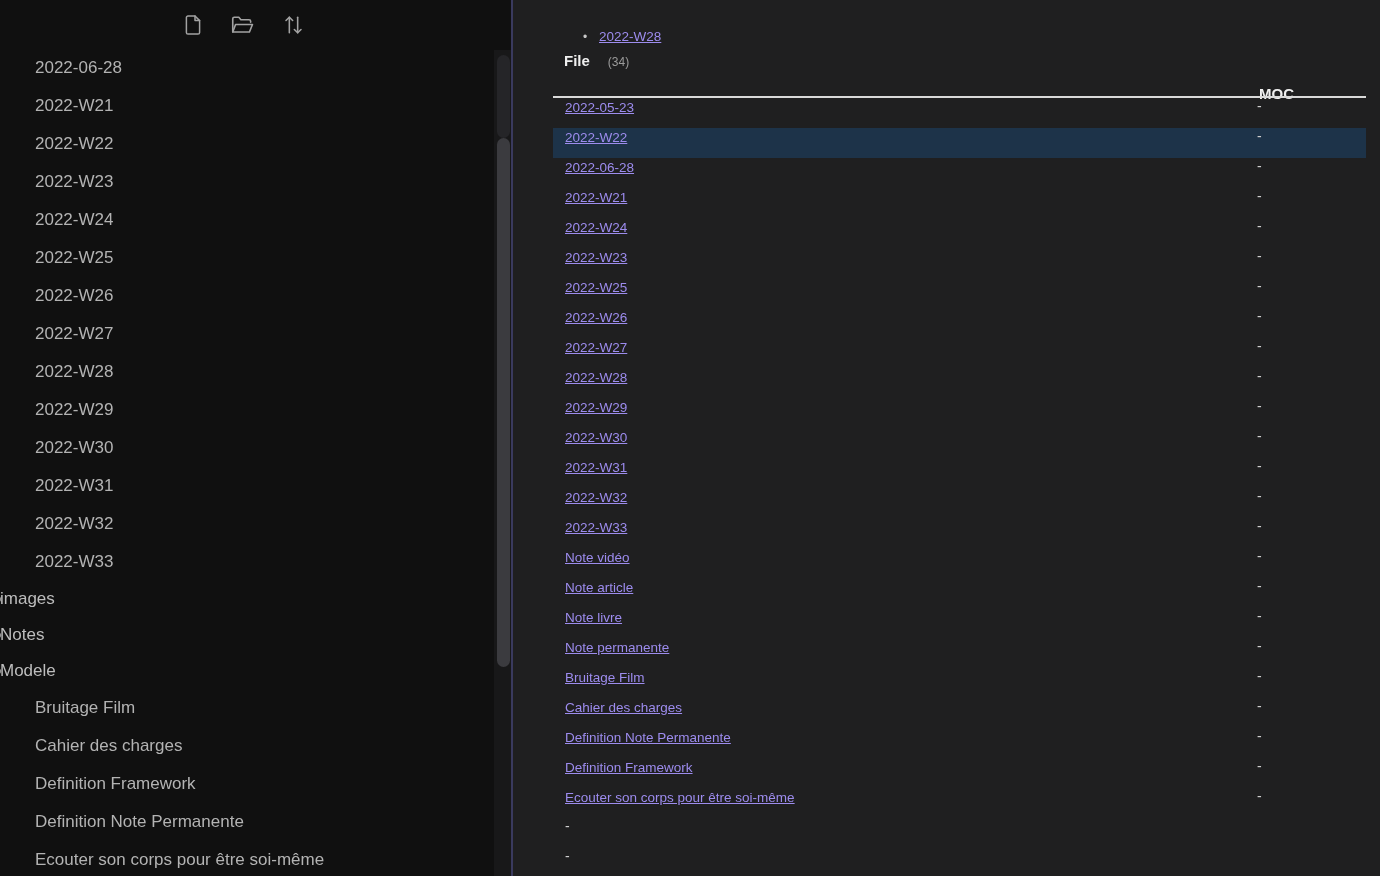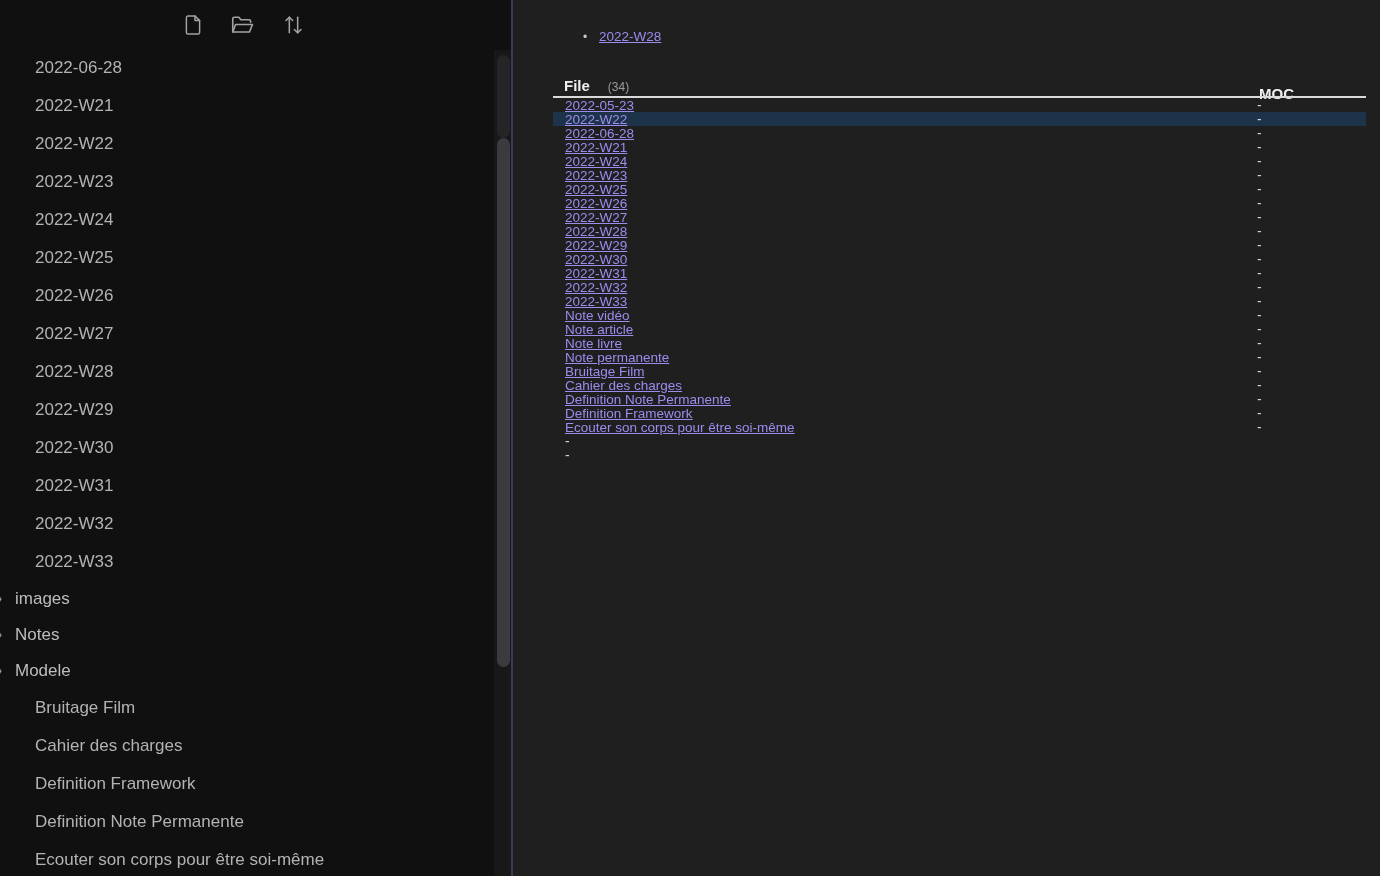--- a/index.html
+++ b/index.html
@@ -28,21 +28,21 @@
   #btn-new-folder { left:226px; }
   #btn-sort       { left:277px; }
 
   .tree { position:absolute; top:49px; left:0; width:494px; }
   .tree-item {
     position:relative; display:flex; align-items:center;
     color:var(--text-muted, #b3b3b3); font-size:17px; cursor:pointer;
     white-space:nowrap;
   }
   .tree-item.file-row   { height:38px; padding-left:35px; }
-  .tree-item.folder-row { height:36px; padding-left:15px; color:#bdbdbd; }
+  .tree-item.folder-row { height:36px; color:#bdbdbd; }
   .chev {
     position:absolute; left:-6px; top:50%; transform:translateY(-55%);
     font-size:11px; color:#8f8f8f; line-height:1;
   }
 
   
   .scroll-track {
     position:absolute; right:0; top:50px; width:17px; height:826px;
     background:#181819;
   }
@@ -67,33 +67,33 @@
   .backlink-item {
     position:absolute; left:70px; top:29px;
     display:flex; align-items:center; font-size:13.5px;
   }
   .bullet { color:#c8c8c8; font-size:12px; width:16px; }
   a.note-link, a.flink {
     color:var(--link, #9d8cee); text-decoration:underline; cursor:pointer;
   }
   .backlink-item a { font-size:13.5px; }
 
-  .file-header { position:absolute; left:51px; top:77px; height:20px;
+  .file-header { position:absolute; left:51px; top:52px; height:20px;
     display:flex; align-items:baseline; }
   .file-header .h-label { color:var(--header-text, #efefef);
     font-weight:bold; font-size:15px; }
   .file-header .h-count { color:#9b9b9b; font-size:12px; margin-left:18px; }
   .moc-header { position:absolute; left:746px; top:85px;
     color:var(--header-text, #efefef); font-weight:bold; font-size:15px; }
 
   .header-line { position:absolute; left:40px; top:96px; width:813px; height:2px;
     background:var(--header-line, #d9d9d9); }
 
   .rows { position:absolute; left:40px; top:98px; width:813px; }
-  .trow { display:flex; height:14px; align-items:center; }
+  .trow { display:flex; height:30px; }
   .trow.selected { background:var(--selected-row-bg, #1d3349); }
   .fcell { width:692px; padding-left:12px; overflow:hidden; white-space:nowrap; }
   .fcell a { font-size:13.5px; }
   .mcell { width:121px; padding-left:12px; color:#cfcfcf; font-size:14px; }
 </style>
 </head>
 <body>
 
 <div class="sidebar">
   <div class="sidebar-header">

